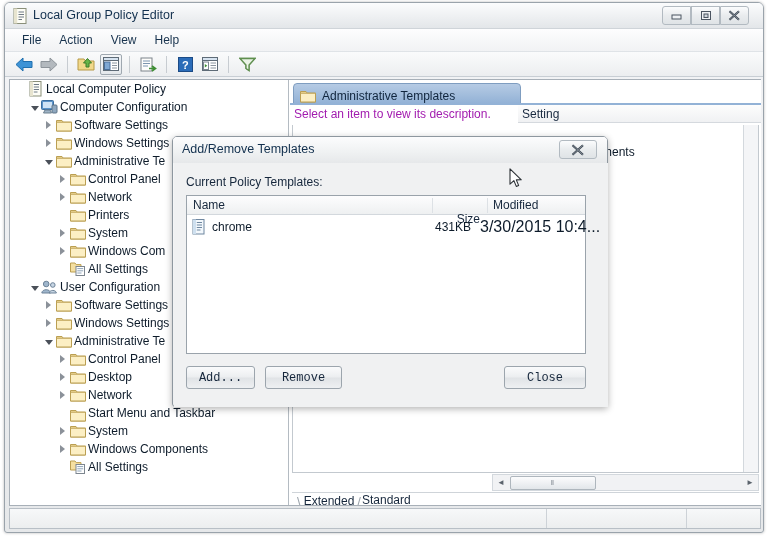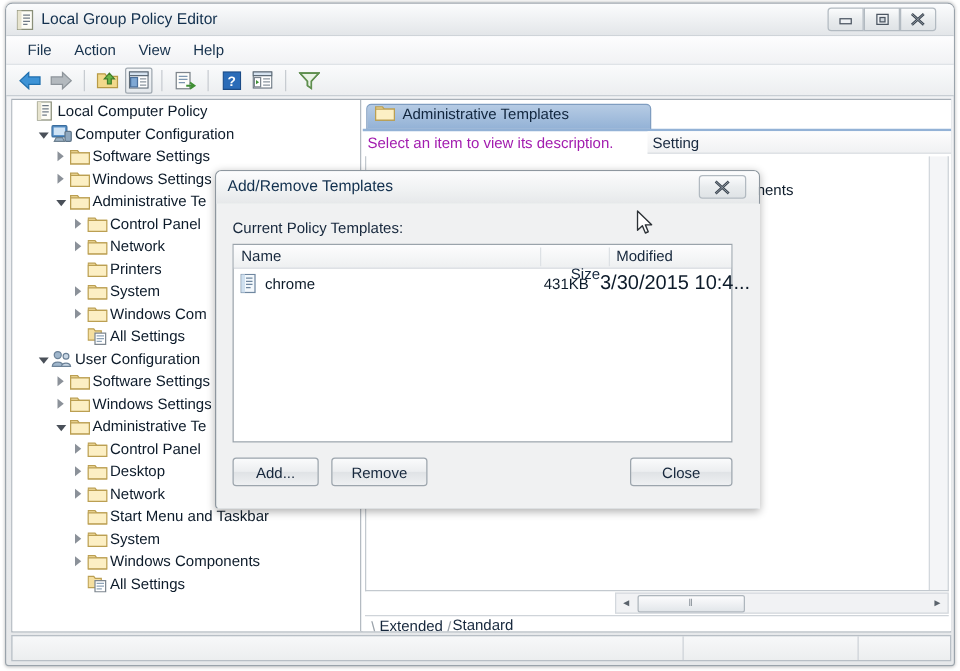--- a/index.html
+++ b/index.html
@@ -113,21 +113,21 @@
     position: absolute; left: 280px; top: 0;
     width: 471px; height: 100%;
     background: #ffffff; overflow: hidden;
   }
   #rp-tab {
     position: absolute; left: 3px; top: 3px;
     width: 228px; height: 21px;
     background: linear-gradient(180deg,#b6cbe4 0%, #93b2d6 100%);
     border: 1px solid #7f9dc0;
     border-radius: 4px 4px 0 0;
-    display: flex; align-items: flex-start; padding-left: 6px;
+    display: flex; align-items: flex-end; padding-left: 6px;
   }
   #rp-tab-label { font-size: 12px; color: #10253d; margin-left: 6px; }
   #rp-tabstrip {
     position:absolute; left:0; top:23px; width:100%; height:2px;
     background:#93b2d6;
   }
   #rp-desc {
     position: absolute; left: 4px; top: 27px;
     font-size: 12px; color: #a21caf; white-space: nowrap;
   }
@@ -239,21 +239,21 @@
   #lv-name { position:absolute; left:25px; font-size:12px; color:#0d1b2a; }
   #lv-size { position:absolute; left:227px; width:57px; text-align:right; font-size:12px; color:#0d1b2a; }
   #lv-mod  { position:absolute; left:293px; font-size:16px; color:#0d1b2a; white-space:nowrap; }
   #lv-icon { position:absolute; left:5px; top:1px; }
 
   .dbtn {
     position:absolute; top:203px; height:23px;
     background: linear-gradient(180deg,#fafbfc 0%,#eceef0 48%,#e0e3e6 52%,#eef0f2 100%);
     border:1px solid #9ca5ad; border-radius:3px;
     font-size:12px; color:#16273c;
-    display:flex; align-items:center; justify-content:center;
+    display:flex; align-items:center; justify-content:center;font-family:Liberation Mono, monospace;
   }
   #btn-add { left:12px; width:69px; }
   #btn-remove { left:91px; width:77px; }
   #btn-close-dlg { left:330px; width:82px; }
 
   
   #cursor { position:absolute; left:504px; top:165px; }
 </style>
 </head>
 <body>
@@ -592,21 +592,21 @@
             <span class="tri-closed"></span>
           </span>
           <span class="ticon">
             <svg width="16" height="13" viewBox="0 0 16 13">
               <path d="M0.5 1.5 L6 1.5 L7.3 3.2 L15.5 3.2 L15.5 12 L0.5 12 Z" fill="#f5dfa0" stroke="#bb9f52"></path>
               <path d="M0.5 3.2 L15.5 3.2 L15.5 12 L0.5 12 Z" fill="#fcefc4" stroke="#bb9f52"></path>
             </svg>
           </span>
           <span class="tlabel">Network</span>
         </div>
-        <div class="tnode" style="padding-left: 46px;">
+        <div class="tnode" style="padding-left: 46px; align-items: flex-end;">
           <span class="tw"></span>
           <span class="ticon">
             <svg width="16" height="13" viewBox="0 0 16 13">
               <path d="M0.5 1.5 L6 1.5 L7.3 3.2 L15.5 3.2 L15.5 12 L0.5 12 Z" fill="#f5dfa0" stroke="#bb9f52"></path>
               <path d="M0.5 3.2 L15.5 3.2 L15.5 12 L0.5 12 Z" fill="#fcefc4" stroke="#bb9f52"></path>
             </svg>
           </span>
           <span class="tlabel">Start Menu and Taskbar</span>
         </div>
         <div class="tnode" style="padding-left: 46px;">

